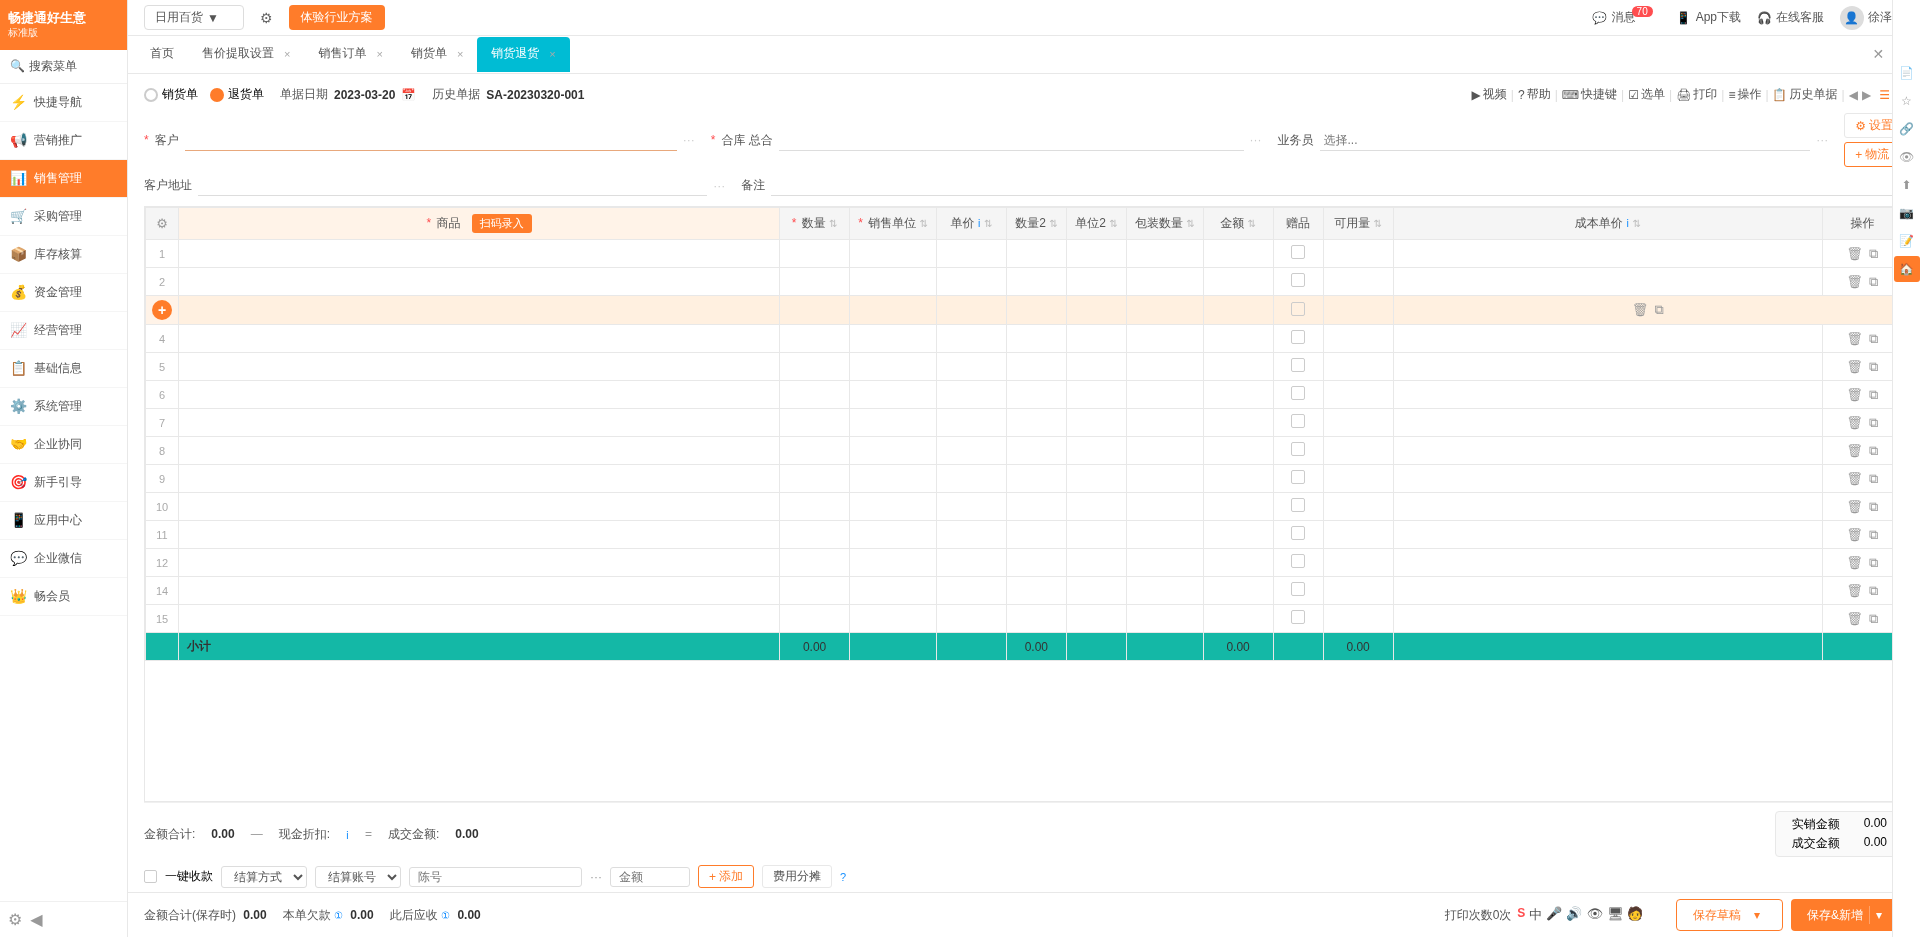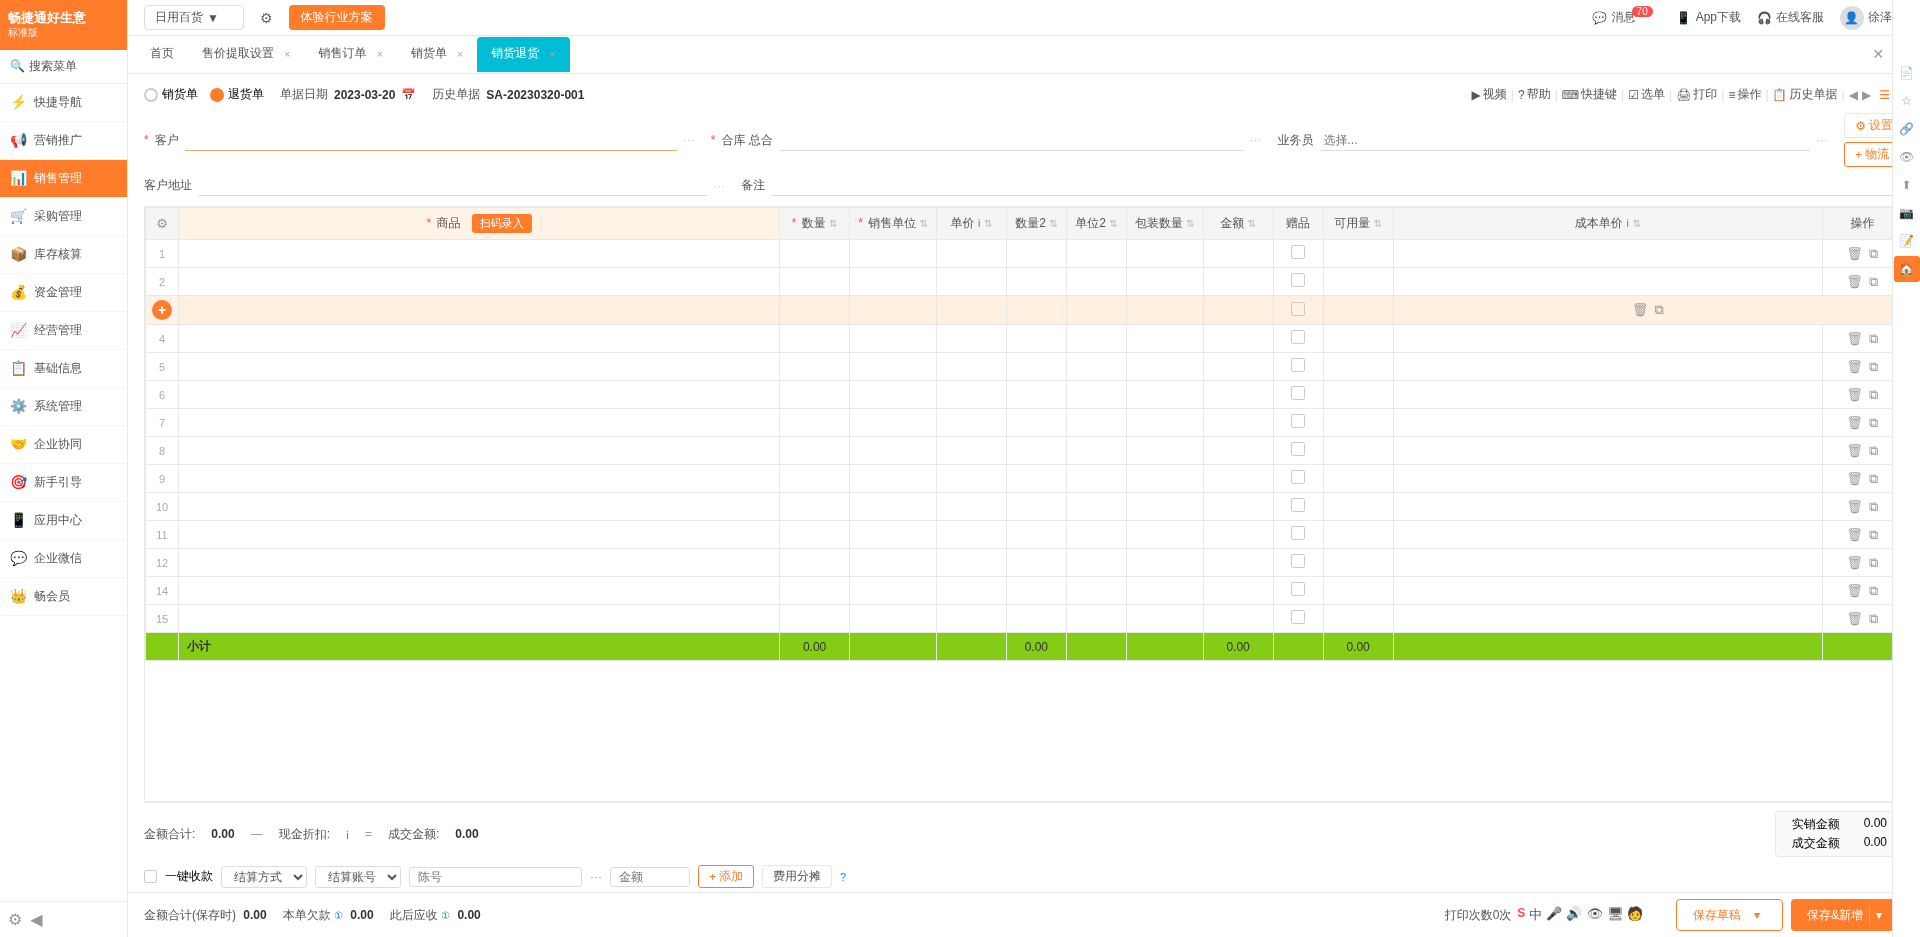--- a/index.html
+++ b/index.html
@@ -688,21 +688,21 @@
               <td></td>
               <td>
                 <div class="action-icons">
                   <span class="action-icon">🗑</span>
                   <span class="action-icon">⧉</span>
                 </div>
               </td>
             </tr>
         </tbody>
         <tfoot>
-          <tr style="background:#84cc16;">
+          <tr style="background:#14b8a6;">
             <td></td>
             <td style="font-weight:bold; text-align:left; padding-left:8px;">小计</td>
             <td style="color:#333;">0.00</td>
             <td></td>
             <td></td>
             <td style="color:#333;">0.00</td>
             <td></td>
             <td></td>
             <td style="color:#333;">0.00</td>
             <td></td>

